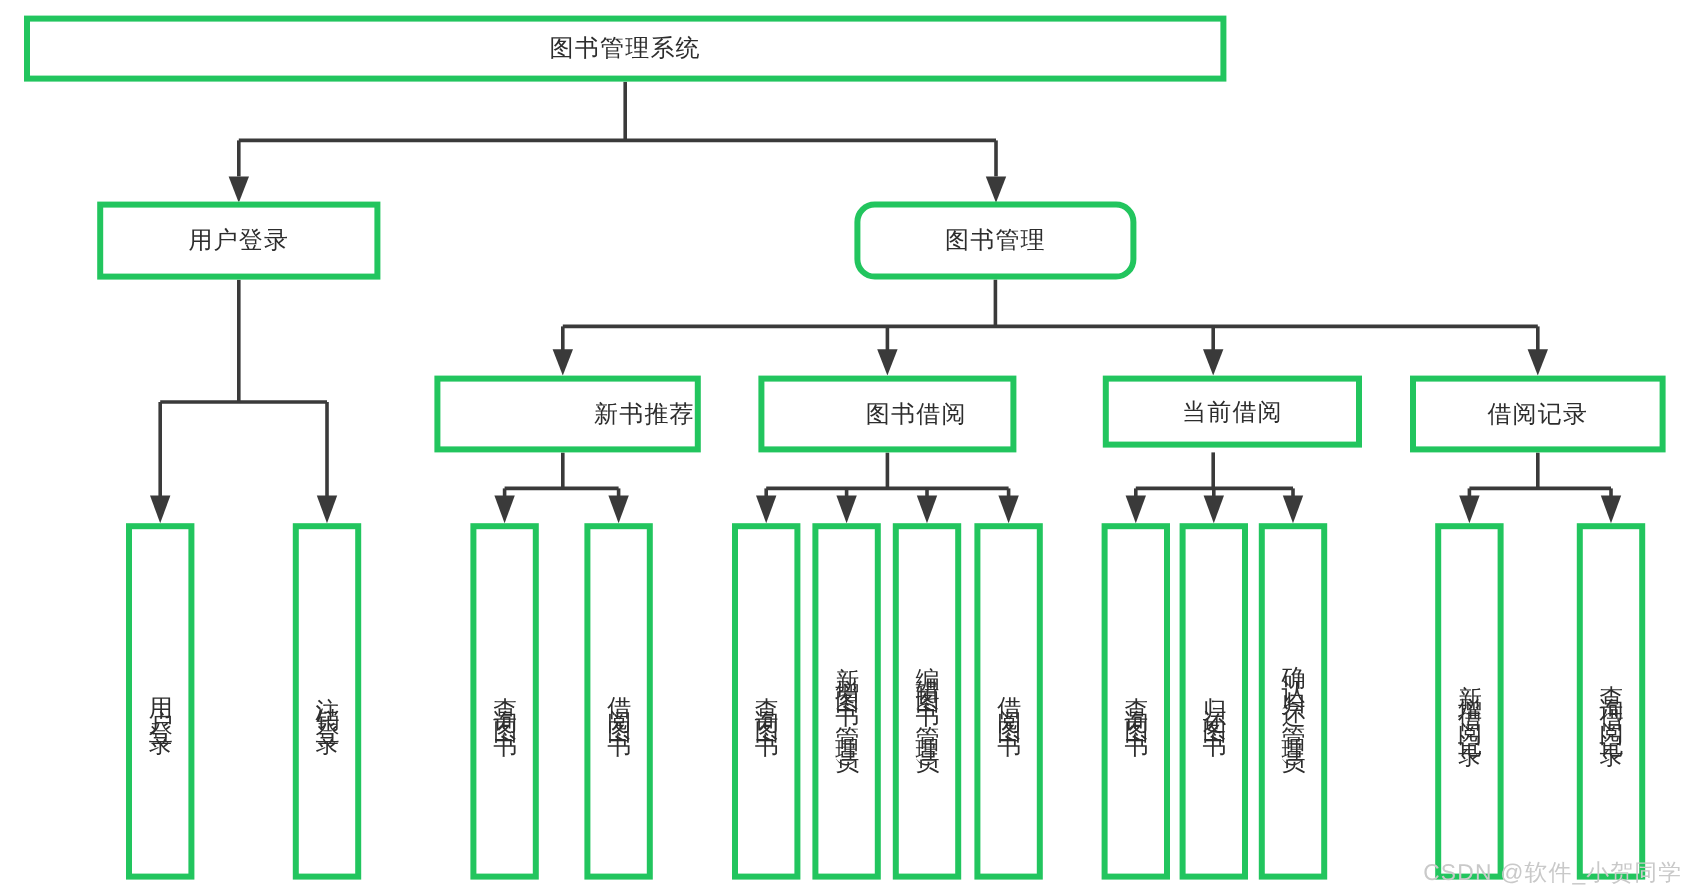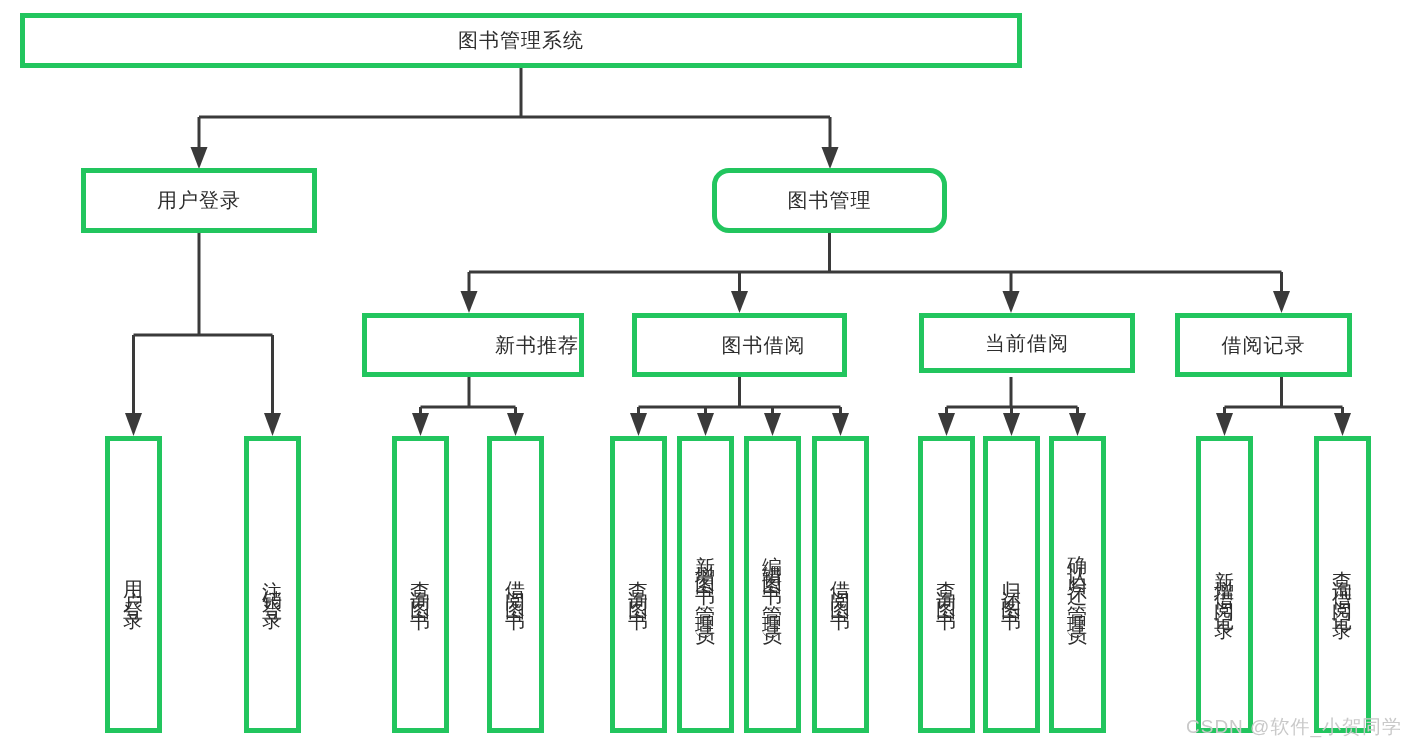--- a/index.html
+++ b/index.html
@@ -35,21 +35,21 @@
   }
   
   .n-root{left:20px;top:13px;width:1002px;height:55px;}
   
   .n-user-login{left:81px;top:168px;width:236px;height:65px;}
   .n-book-mgmt{left:712px;top:168px;width:235px;height:65px;border-radius:17px;}
   
   .n-new-books{left:362px;top:313px;width:222px;height:64px;justify-content:flex-end;}
   .n-book-borrow{left:632px;top:313px;width:215px;height:64px;padding-left:48px;}
   .n-current-borrow{left:903px;top:313px;width:216px;height:60px;margin-left:16px;}
-  .n-borrow-records{left:1175px;top:313px;width:177px;height:64px;justify-content:center;}
+  .n-borrow-records{left:1175px;top:313px;width:213px;height:64px;justify-content:center;}
   
   .leaf{top:436px;width:57px;height:297px;}
   .l-1{left:105px;} .l-2{left:244px;}
   .l-3{left:392px;} .l-4{left:487px;}
   .l-5{left:610px;} .l-6{left:677px;} .l-7{left:744px;} .l-8{left:812px;}
   .l-9{left:918px;} .l-10{left:983px;} .l-11{left:1049px;}
   .l-12{left:1196px;} .l-13{left:1314px;}
   #watermark{
     position:absolute;left:1186px;top:714px;
     font-size:19px;color:#c9c9c9;

